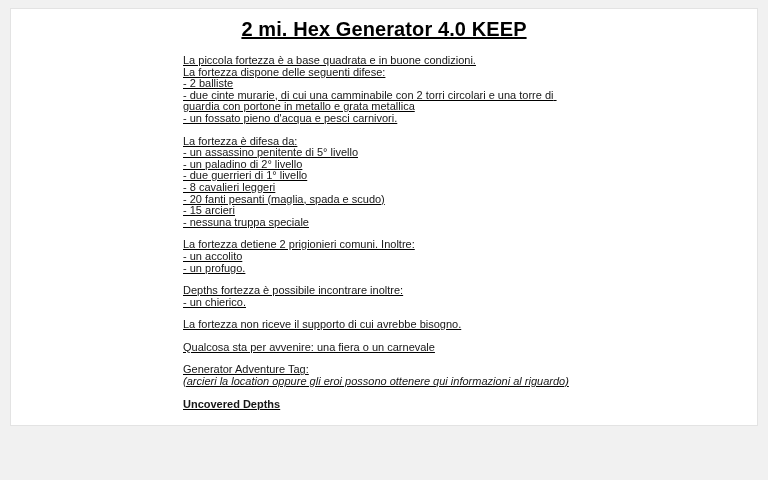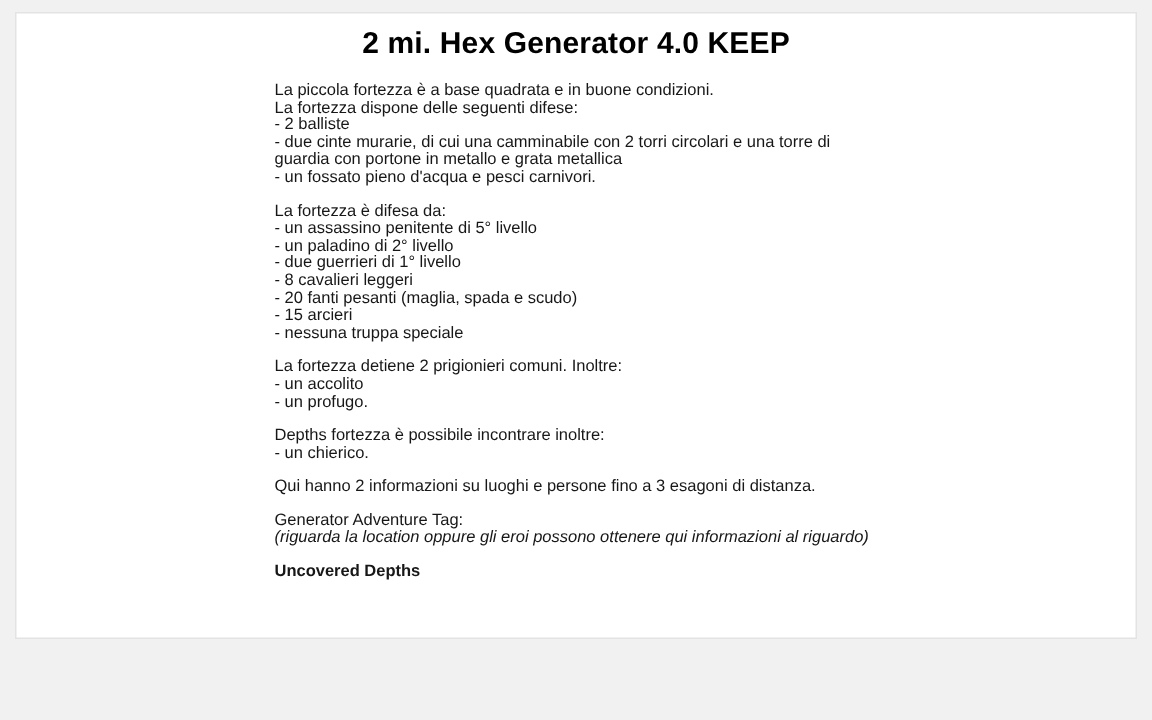--- a/index.html
+++ b/index.html
@@ -13,20 +13,21 @@
     font-family: "Liberation Sans", sans-serif;
     overflow: hidden;
   }
   .viewport {
     width: 768px;
     height: 432px;
     box-sizing: border-box;
     padding: 8px 10px 6px 10px;
     background: #f1f1f1;
     overflow: hidden;
+    text-decoration: underline;
   }
   .page {
     width: 100%;
     height: 100%;
     box-sizing: border-box;
     background: #ffffff;
     border: 1px solid #e3e3e3;
     overflow: hidden;
     position: relative;
   }
@@ -83,20 +84,21 @@
 - due guerrieri di 1° livello
 - 8 cavalieri leggeri
 - 20 fanti pesanti (maglia, spada e scudo)
 - 15 arcieri
 - nessuna truppa speciale</p>
         <p class="blk gap">La fortezza detiene 2 prigionieri comuni. Inoltre:
 - un accolito
 - un profugo.</p>
         <p class="blk gap">Depths fortezza è possibile incontrare inoltre:
 - un chierico.</p>
-        <p class="blk gap">Qui hanno 2 informazioni su luoghi e persone fino a 3 esagoni di distanza.</p>
+        <p class="blk gap">La fortezza non riceve il supporto di cui avrebbe bisogno.</p>
+        <p class="blk gap">Qualcosa sta per avvenire: una fiera o un carnevale</p>
         <p class="blk gap">Generator Adventure Tag:</p>
-        <p class="blk italic">(riguarda la location oppure gli eroi possono ottenere qui informazioni al riguardo)</p>
+        <p class="blk italic">(arcieri la location oppure gli eroi possono ottenere qui informazioni al riguardo)</p>
         <p class="blk gap bold">Uncovered Depths</p>
       </div>
 
   </div>
 </div>
 
 </body></html>

